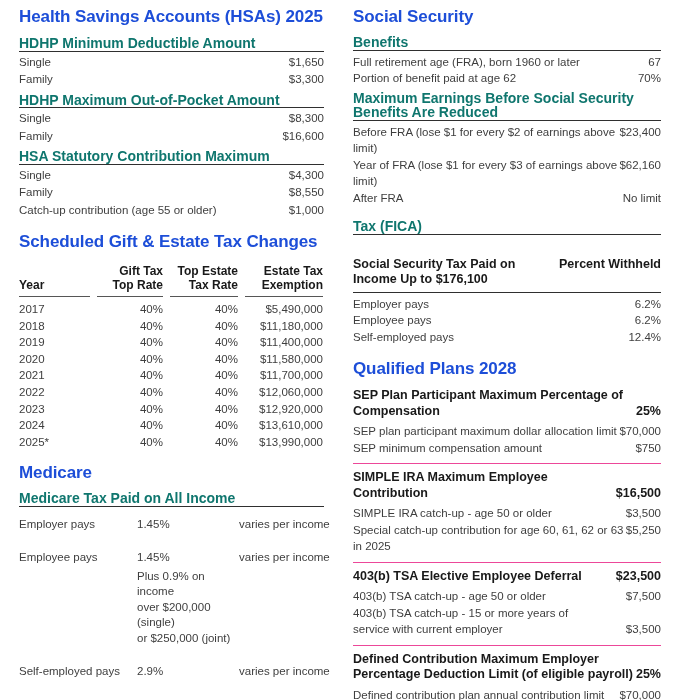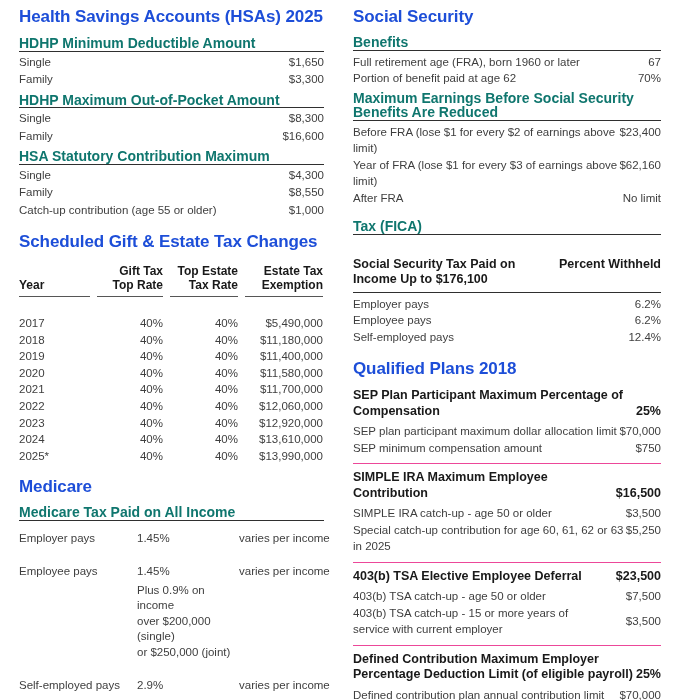--- a/index.html
+++ b/index.html
@@ -33,21 +33,21 @@
   
   .gift { margin-top:13px; }
   .gift .sec-title { margin-bottom:12px; }
   .gift-head, .gift-row { display:grid; grid-template-columns:71px 66px 68px 78px; column-gap:7px; }
   .gh-cell {
     display:flex; flex-direction:column; justify-content:flex-end;
     border-bottom:1px solid #565656; padding-bottom:4px;
     font-weight:700; font-size:12px; line-height:14px; color:#191919;
   }
   .gh-cell.r, .gift-row .r { text-align:right; }
-  .gift-body { margin-top:18px; }
+  .gift-body { margin-top:4px; }
   .gift-row { font-size:11.5px; line-height:16.6px; color:#3e3e3e; }
   .footnote { font-size:11.5px; line-height:14px; margin-top:5px; color:#3e3e3e; }
 
   
   .medicare .sec-title { margin:13px 0 8px; }
   .m-row { display:grid; grid-template-columns:118px 102px 1fr; font-size:11.5px; line-height:15px; color:#3e3e3e; align-items:start; }
   .m-row.first { margin-top:10px; }
   .m-row.mid { margin-top:18px; }
   .m-row.last { margin-top:18px; }
   .m-varies { text-align:right; white-space:nowrap; }
@@ -70,21 +70,21 @@
   .fica .kv { line-height:16.5px; }
 
   
   .qp .sec-title { margin:14px 0 9px; }
   .qp-sub { border-top:1px solid #ec4899; margin-top:7px; padding-top:6px; }
   .qp-sub.first { border-top:none; margin-top:0; padding-top:0; }
   .qp-head { display:flex; justify-content:space-between; align-items:flex-end; font-weight:700; font-size:12.5px; line-height:15.5px; color:#191919; }
   .qp-head .v { white-space:nowrap; font-weight:700; }
   .qp-rows { margin-top:4px; }
   .qp-row { display:flex; justify-content:space-between; font-size:11.5px; line-height:16.5px; color:#3e3e3e; }
-  .qp-row.top { align-items:center; }
+  .qp-row.top { align-items:flex-end; }
   .qp-row .v { text-align:right; white-space:nowrap; }
 </style>
 </head>
 <body>
 
 <div class="page">
 
   <div class="col-left">
 
     <section class="hsa">
@@ -297,21 +297,21 @@
           <span class="v">6.2%</span>
         </div>
         <div class="kv">
           <span>Self-employed pays</span>
           <span class="v">12.4%</span>
         </div>
       </div>
     </section>
 
     <section class="qp">
-      <h1 class="sec-title">Qualified Plans 2018</h1>
+      <h1 class="sec-title">Qualified Plans 2028</h1>
 
       <div class="qp-sub first">
         <div class="qp-head">
           <span>SEP Plan Participant Maximum Percentage of Compensation</span>
           <span class="v">25%</span>
         </div>
         <div class="qp-rows">
           <div class="qp-row">
             <span>SEP plan participant maximum dollar allocation limit</span>
             <span class="v">$70,000</span>

